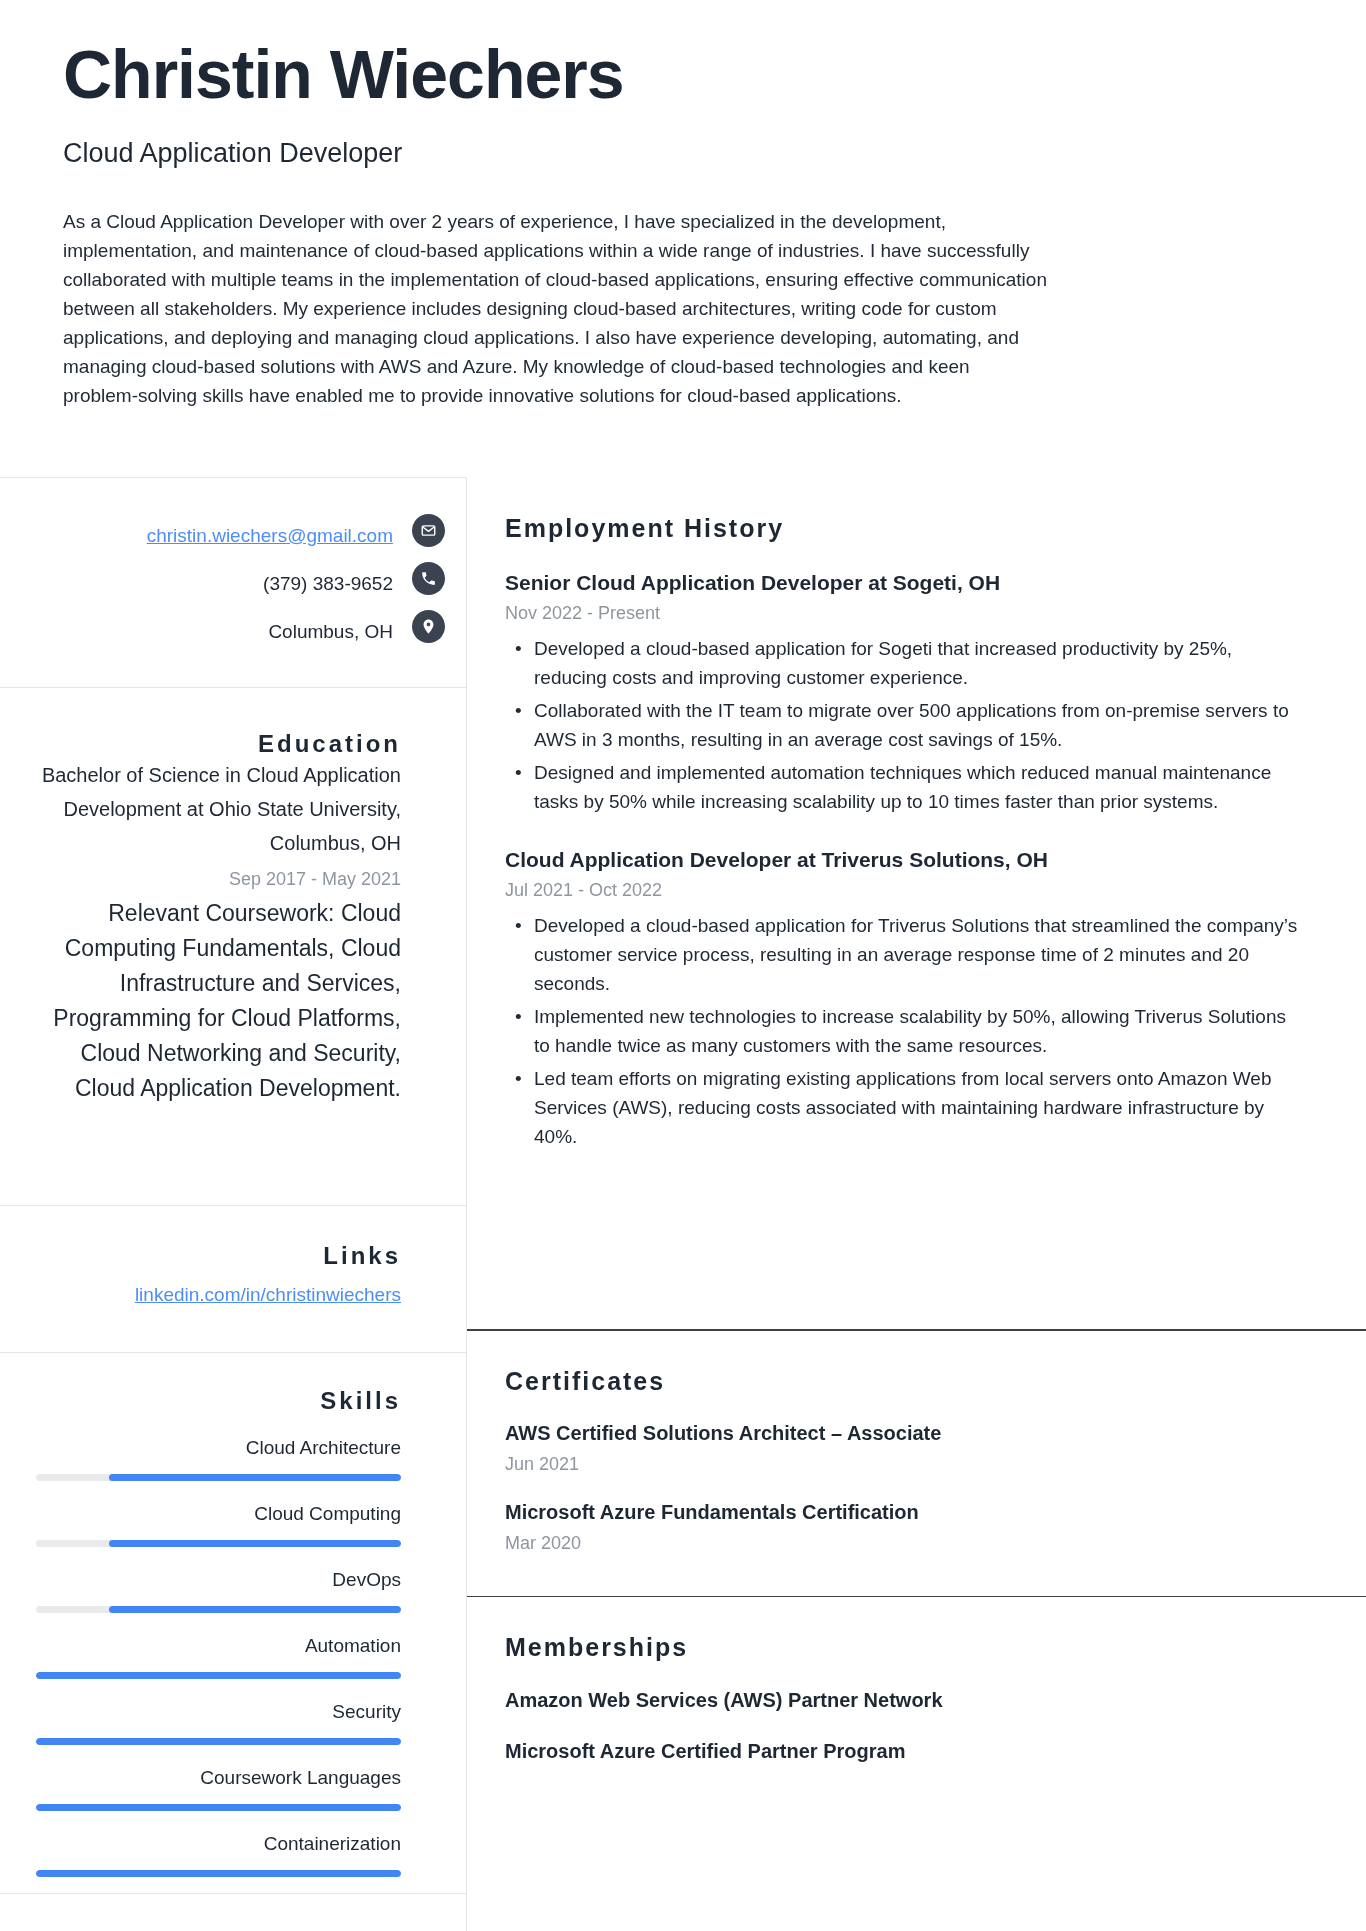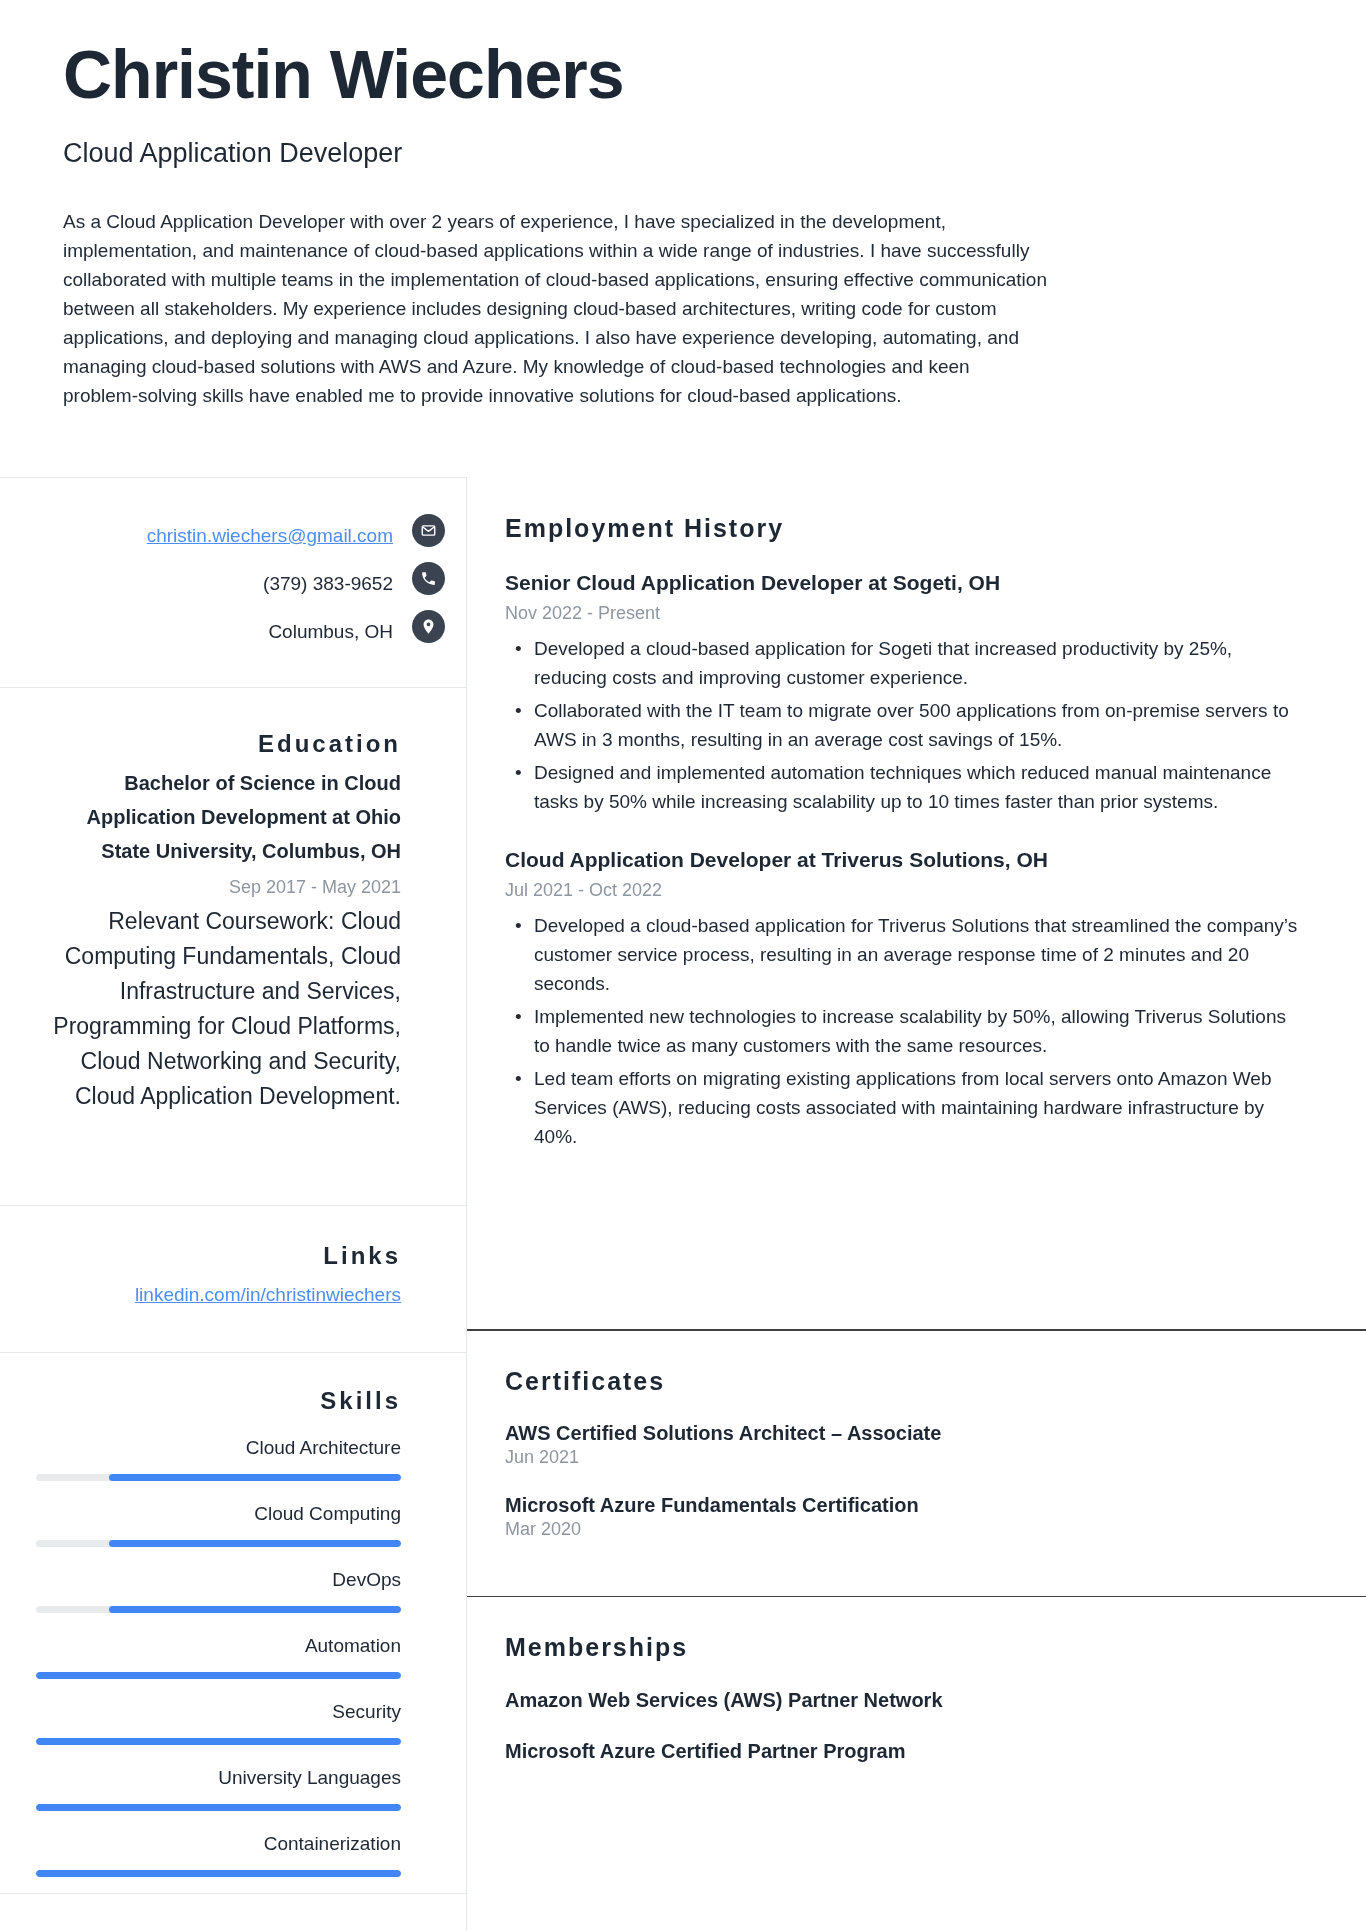--- a/index.html
+++ b/index.html
@@ -87,23 +87,23 @@
   .icon-circle svg { width: 17px; height: 17px; display: block; }
   a.link, .link {
     color: #4c8ef5;
     text-decoration: underline;
     cursor: pointer;
   }
 
   
   .section-education { height: 518px; padding-top: 42px; padding-right: 65px; }
   .degree {
-    margin-top: 8px;
+    margin-top: 0;
     font-size: 20px;
-    font-weight: 700;
+    font-weight: 400;
     line-height: 34px;
   }
   .date-muted {
     color: #8e969f;
     font-size: 18px;
     line-height: 22px;
   }
   .edu-date { margin-top: 8px; }
   .coursework {
     margin-top: 6px;
@@ -162,21 +162,21 @@
   .bullets li::before {
     content: "•";
     position: absolute;
     left: 10px;
     color: #222c39;
   }
 
   .section-certificates { height: 267px; padding-top: 36px; border-top: 2px solid #404040; }
   .cert-item { margin-top: 24px; }
   .cert-title { font-size: 20px; font-weight: 700; line-height: 26px; }
-  .cert-date { }
+  .cert-date { margin-top: 7px; }
 
   .section-memberships { height: 334px; padding-top: 36px; border-top: 1px solid #404040; }
   .membership-item { margin-top: 25px; font-size: 20px; font-weight: 700; line-height: 26px; }
 </style>
 </head>
 <body>
 
 <div class="page">
 
   <div class="header">
@@ -258,21 +258,21 @@
               <div class="skill-fill" style="width: 100%;"></div>
             </div>
         </div>
         <div class="skill">
           <div class="skill-label">Security</div>
           <div class="skill-bar">
               <div class="skill-fill" style="width: 100%;"></div>
             </div>
         </div>
         <div class="skill">
-          <div class="skill-label">University Languages</div>
+          <div class="skill-label">Coursework Languages</div>
           <div class="skill-bar">
               <div class="skill-fill" style="width: 100%;"></div>
             </div>
         </div>
         <div class="skill">
           <div class="skill-label">Containerization</div>
           <div class="skill-bar">
               <div class="skill-fill" style="width: 100%;"></div>
             </div>
         </div>

